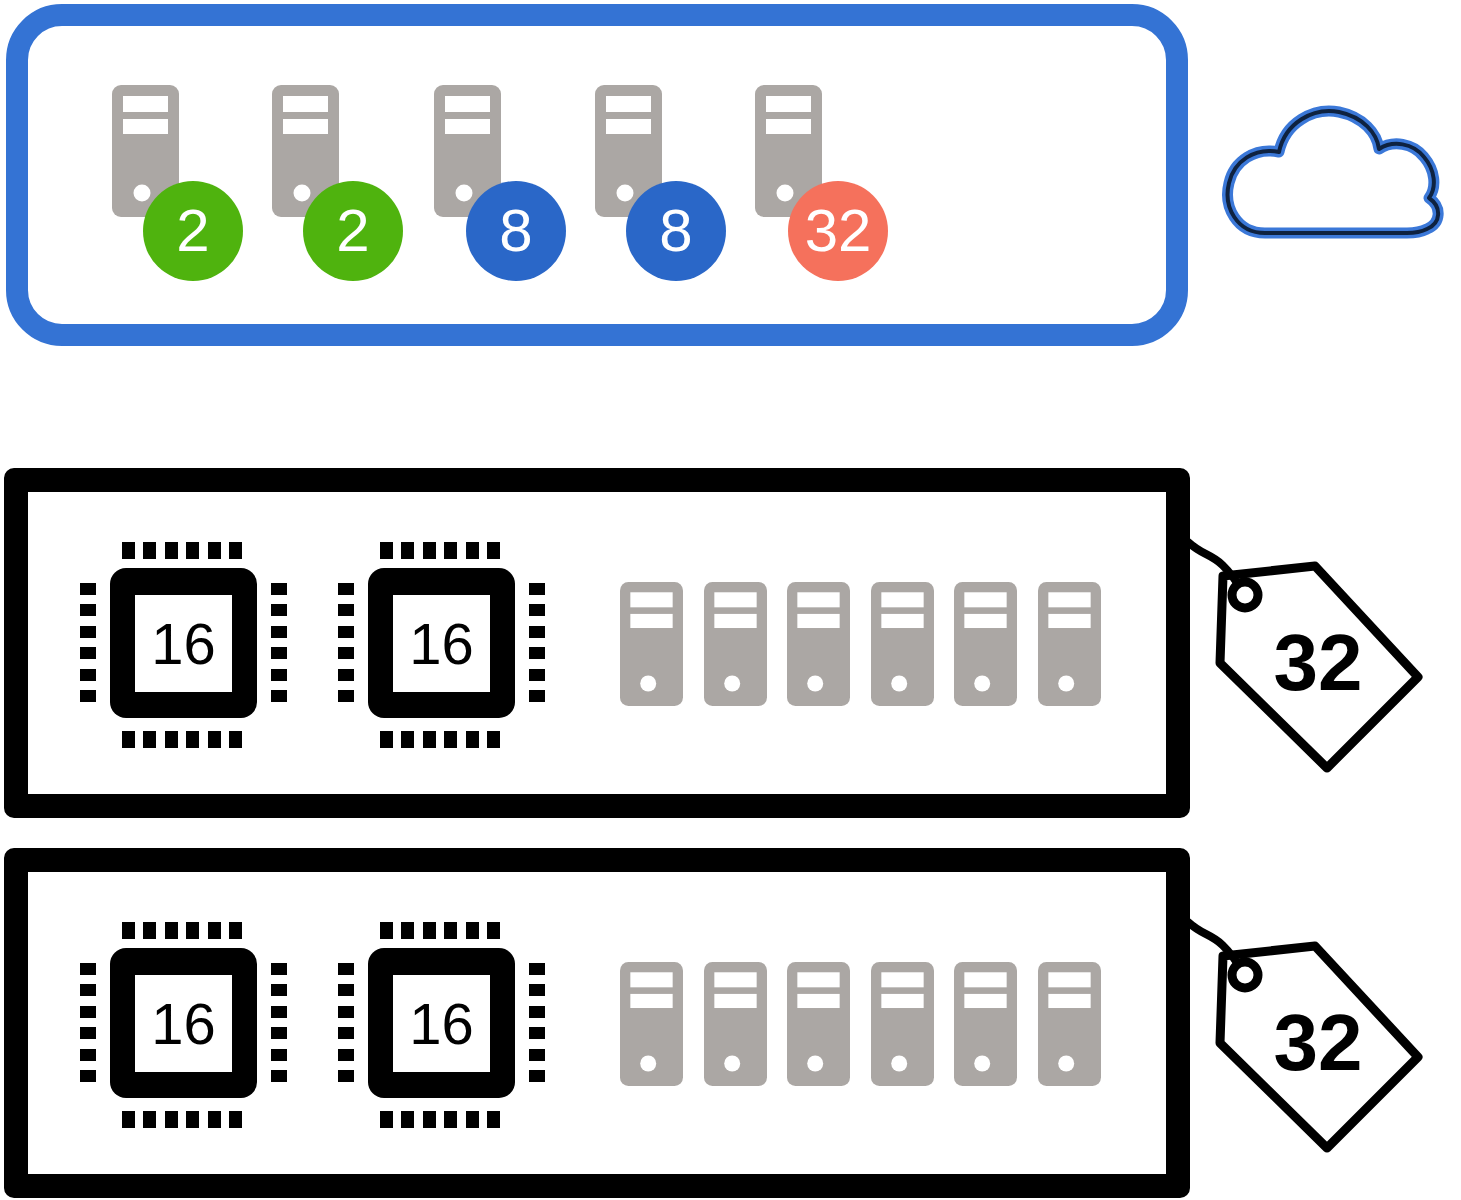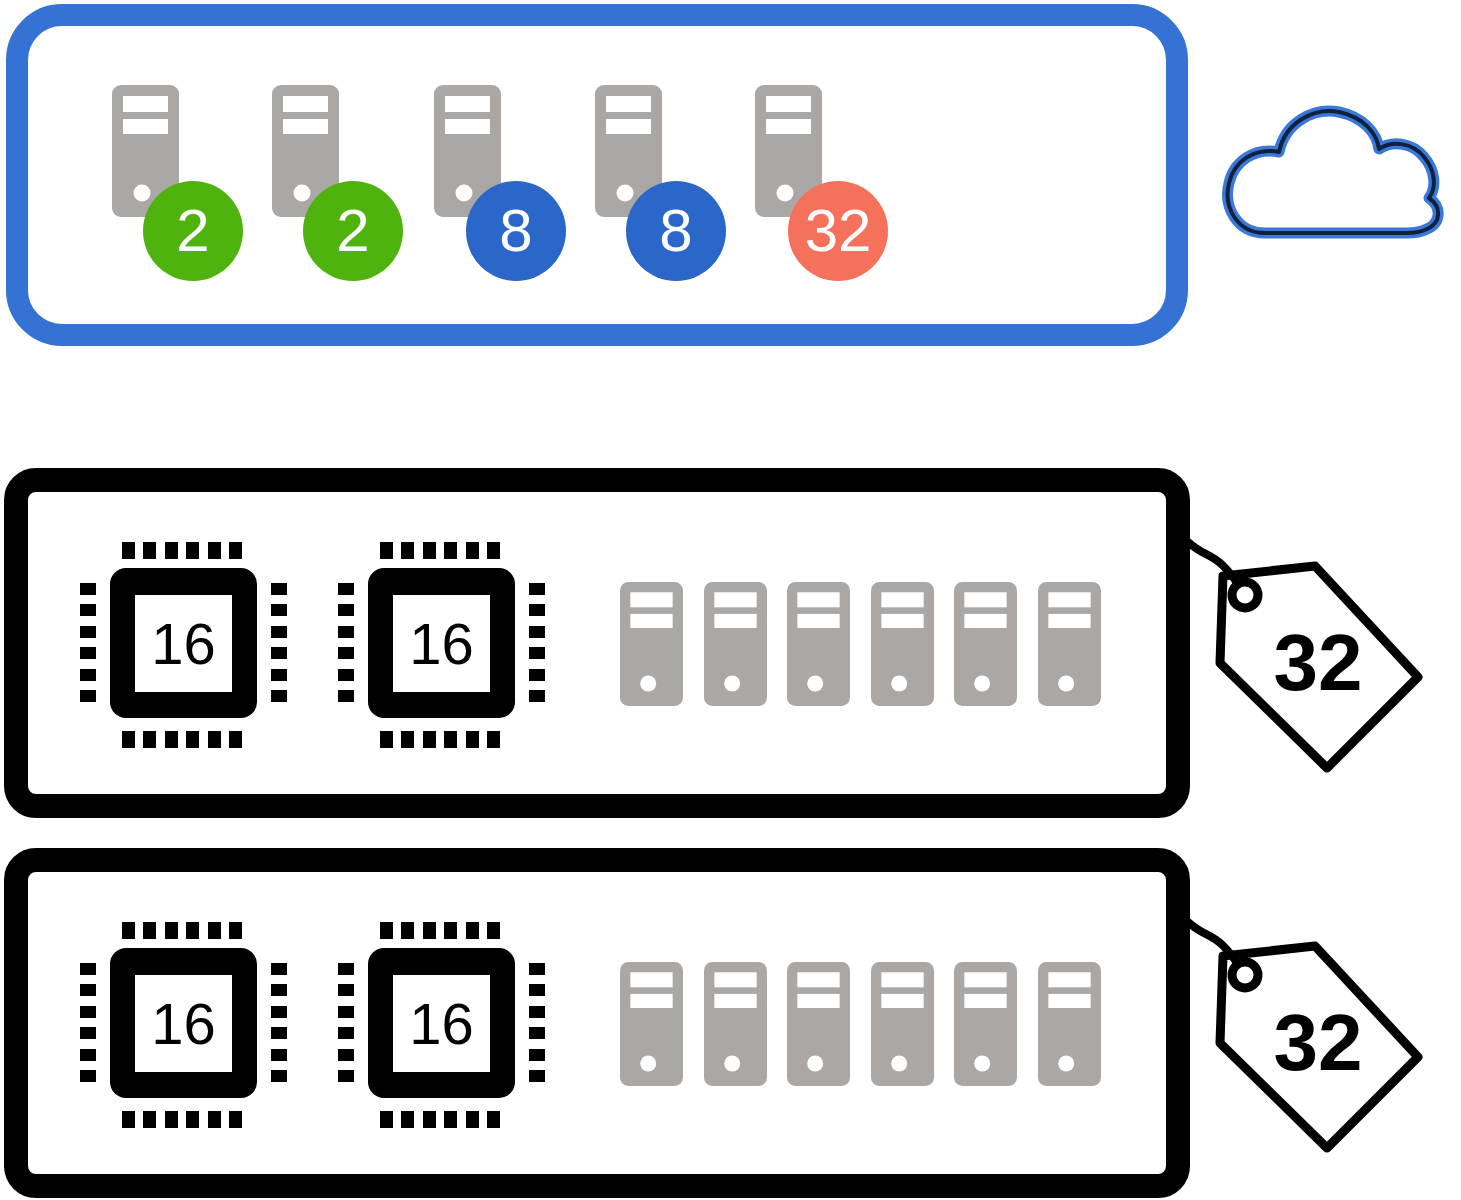--- a/index.html
+++ b/index.html
@@ -1,21 +1,21 @@
 <!DOCTYPE html>
 <html><head>
 <meta charset="utf-8">
 <style>
   html,body{margin:0;padding:0;background:#fff;}
   .canvas{position:relative;width:1461px;height:1200px;background:#fff;overflow:hidden;
           font-family:"Liberation Sans",sans-serif;}
   .abs{position:absolute;}
   .box{position:absolute;box-sizing:border-box;border-style:solid;background:#fff;}
   #cloud-box{left:6px;top:4px;width:1182px;height:342px;border-width:22px;border-radius:56px;}
-  .host-box{left:4px;width:1186px;height:350px;border-width:24px;border-radius:32px;}
+  .host-box{left:4px;width:1186px;height:350px;border-width:24px;border-radius:10px;}
   #host-box-1{top:468px;}
   #host-box-2{top:848px;}
   .vm-unit{position:absolute;width:215px;height:200px;}
   .server-icon{display:block;}
   .badge{position:absolute;width:100px;height:100px;border-radius:50%;
          display:flex;align-items:center;justify-content:center;
          color:#fff;font-size:60px;line-height:1;}
   .chip{position:absolute;width:207px;height:206px;}
   .chip-frame{position:absolute;left:0;top:0;}
   .chip-label{position:absolute;left:55px;top:53px;width:97px;height:97px;

